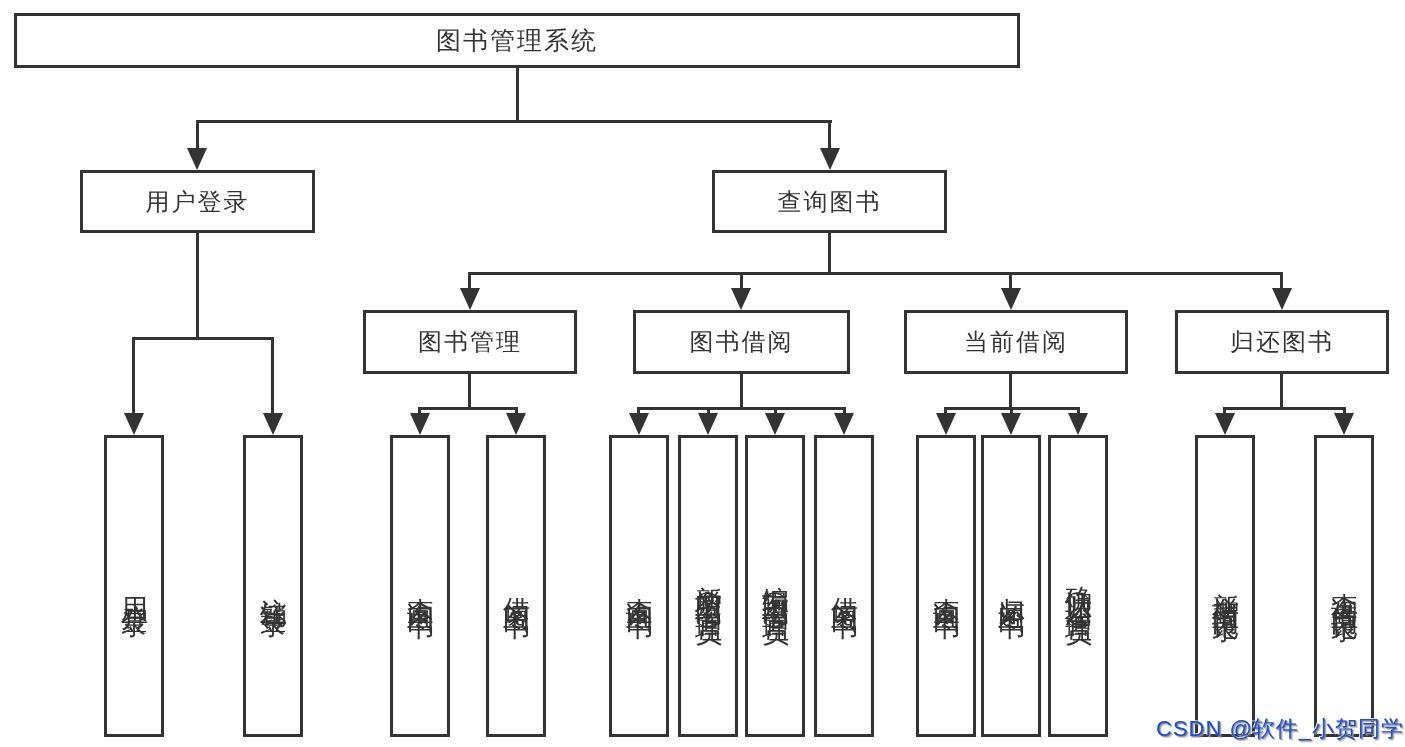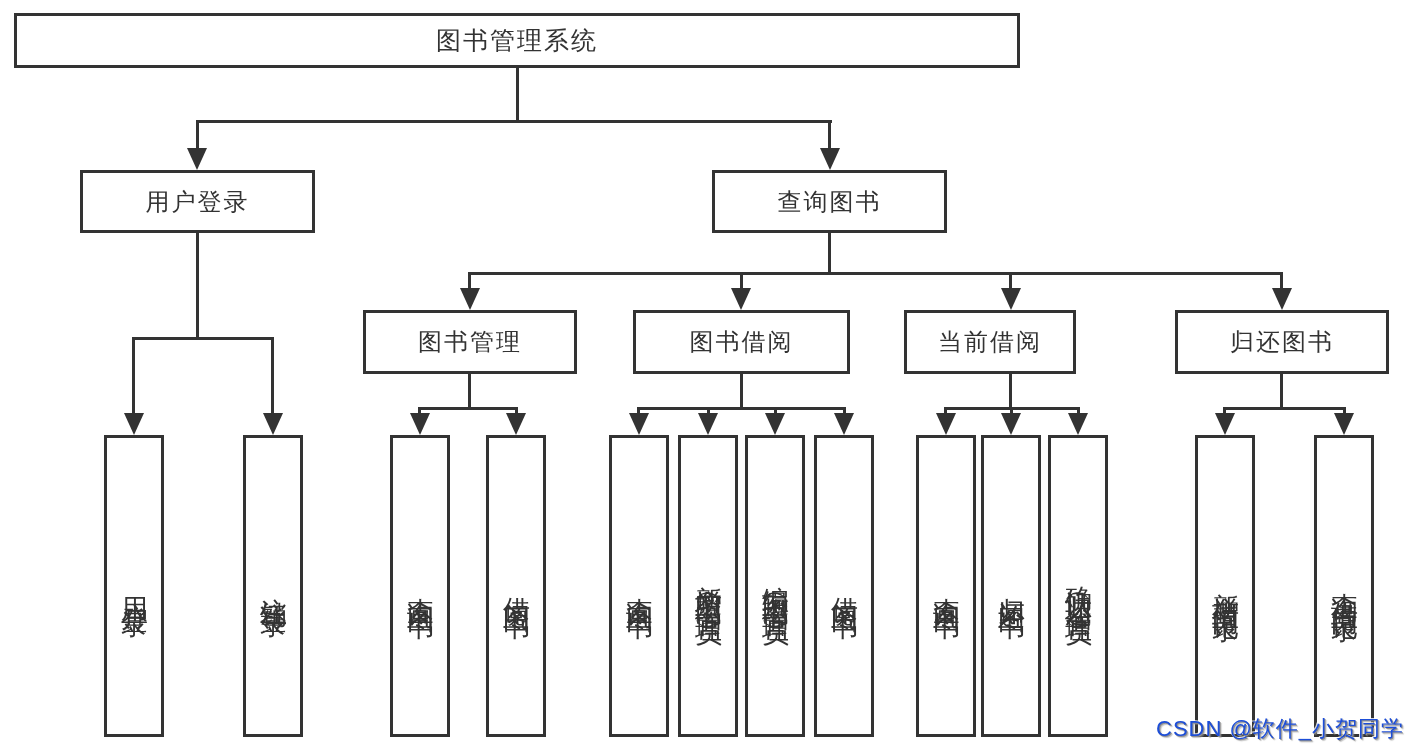--- a/index.html
+++ b/index.html
@@ -58,21 +58,21 @@
   <div class="box h" style="left:712px;top:170px;width:235px;height:63px;">
     <span>查询图书</span>
   </div>
 
   <div class="box h" style="left:363px;top:310px;width:214px;height:64px;">
     <span>图书管理</span>
   </div>
   <div class="box h" style="left:633px;top:310px;width:217px;height:64px;">
     <span>图书借阅</span>
   </div>
-  <div class="box h" style="left:904px;top:310px;width:172px;height:64px;">
+  <div class="box h" style="left:904px;top:310px;width:224px;height:64px;">
     <span>当前借阅</span>
   </div>
   <div class="box h" style="left:1175px;top:310px;width:214px;height:64px;">
     <span>归还图书</span>
   </div>
 
   <div class="box v" style="left:104px;top:435px;width:60px;height:302px;">
     <span>用户登录</span>
   </div>
   <div class="box v" style="left:243px;top:435px;width:60px;height:302px;">

